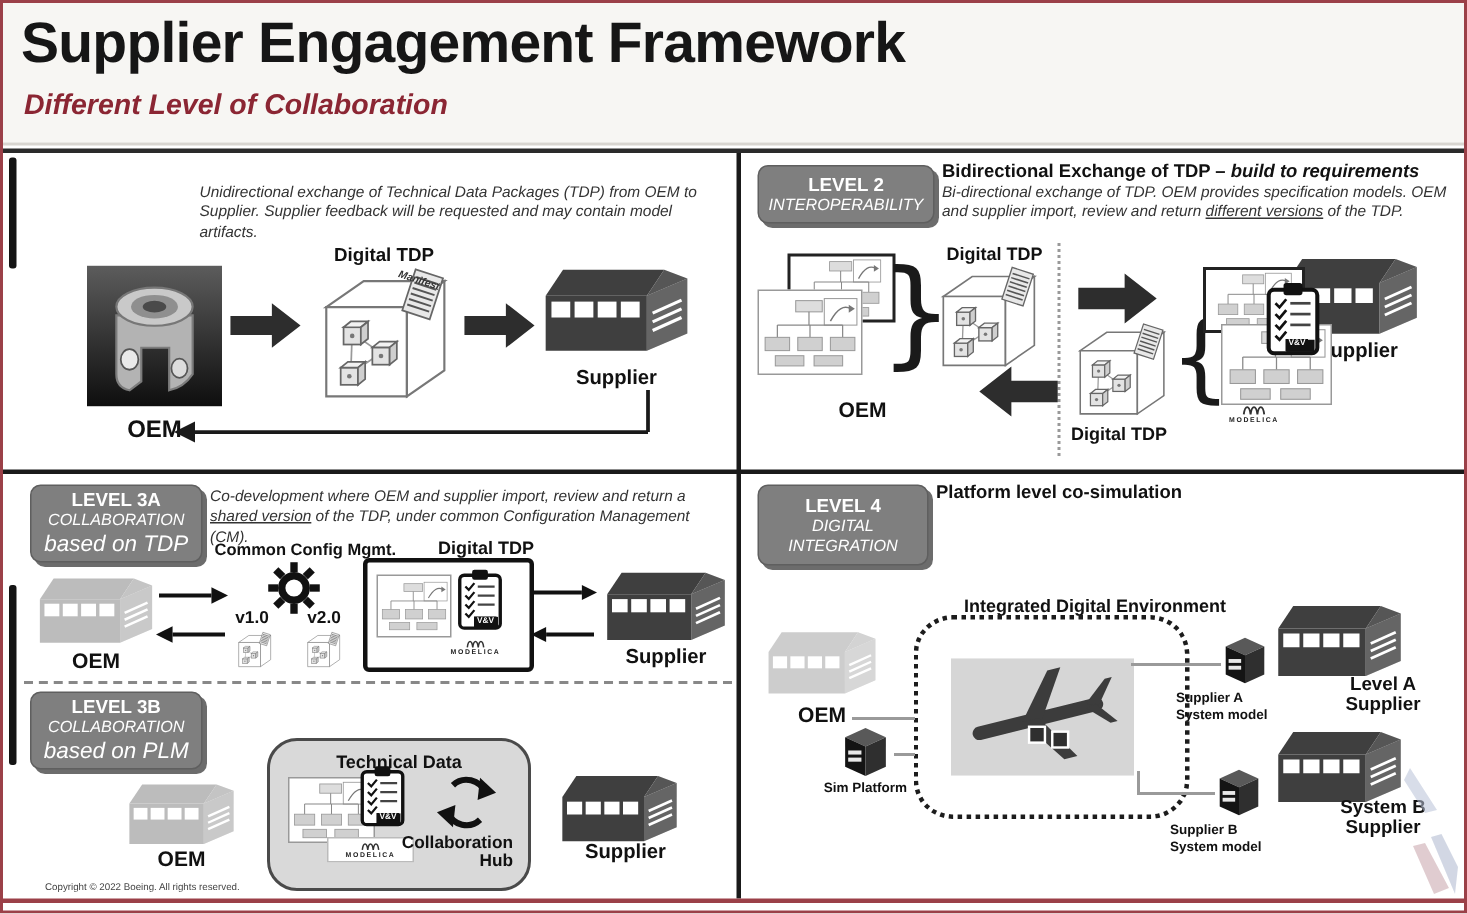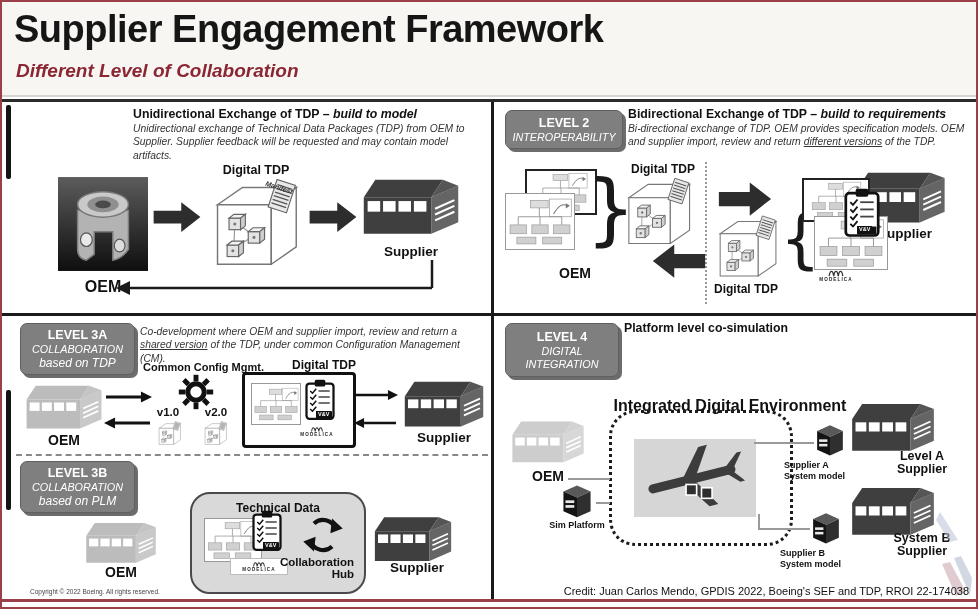--- a/index.html
+++ b/index.html
@@ -12,21 +12,21 @@
   .rule-light{position:absolute;left:0;top:93px;width:978px;height:2px;background:#d8d5d0;}
   .rule-dark{position:absolute;left:0;top:97px;width:978px;height:3px;background:#2a2a2a;}
   .vdivider{position:absolute;left:489px;top:100px;width:3px;height:497px;background:#1a1a1a;}
   .hdivider{position:absolute;left:0;top:311px;width:978px;height:3px;background:#1a1a1a;}
   .edgebar{position:absolute;left:4px;width:5px;background:#141414;border-radius:2px;}
   .maroonline{position:absolute;left:0;top:597px;width:978px;height:3px;background:#9b4048;}
   .badge{background:#7f7f7f;border:1px solid #5f5f5f;border-radius:7px;color:#fff;text-align:center;
          box-shadow:3px 3px 0 rgba(45,45,45,.7);display:flex;flex-direction:column;justify-content:center;line-height:1.2;}
   .badge .b1{font-weight:bold;font-size:12.5px;}
   .badge .b2{font-style:italic;font-size:10.8px;}
-  .badge .b3{font-style:italic;font-size:12px;}
+  .badge .b3{font-style:italic;font-size:15px;}
   .qheading{font-size:12.3px;font-weight:bold;color:#111;}
   .qheading .em{font-style:italic;}
   .qbody{font-size:10.3px;font-style:italic;color:#333;line-height:1.3;}
   .qbody .u{text-decoration:underline;}
   .lbl{font-weight:bold;color:#111;}
   .ctr{text-align:center;}
   .rgt{text-align:right;}
   .f-dark{color:#3f3f3f;}
   .f-light{color:#bcbcbc;}
   .f-faint{color:#cdcdcd;}
@@ -205,23 +205,20 @@
     <div class="subtitle">Different Level of Collaboration</div>
   </div>
   <div class="rule-light"></div>
   <div class="rule-dark"></div>
   <div class="vdivider"></div>
   <div class="hdivider"></div>
   <div class="edgebar" style="top:103px;height:74px;"></div>
   <div class="edgebar" style="top:388px;height:120px;"></div>
   <div class="maroonline"></div>
 
-  <div class="qheading abs" style="left:131px;top:105px;width:356px;">
-    <span>Unidirectional Exchange of TDP – </span><span class="em">build to model</span>
-  </div>
   <div class="qbody abs" style="left:131px;top:120px;width:356px;">Unidirectional exchange of Technical Data Packages (TDP) from OEM to Supplier. Supplier feedback will be requested and may contain model artifacts.</div>
 
   <svg class="abs" style="left:56px;top:175px;" width="90" height="94" viewBox="0 0 92 96">
       <use href="#cadpart"></use>
     </svg>
   <div class="lbl abs ctr" style="left:56px;top:276px;width:90px;font-size:16px;">OEM</div>
 
   <svg class="abs" style="left:150px;top:198px;" width="50" height="34" viewBox="0 0 44 32">
       <use href="#barrow"></use>
     </svg>
@@ -395,21 +392,21 @@
     <span class="b1">LEVEL 3B</span>
     <span class="b2">COLLABORATION</span>
     <span class="b3">based on PLM</span>
   </div>
 
   <svg class="abs f-light" style="left:80px;top:512px;" width="78" height="52" viewBox="0 0 110 72">
       <use href="#factory"></use>
     </svg>
   <div class="lbl abs ctr" style="left:80px;top:562px;width:78px;font-size:14px;">OEM</div>
 
-  <div class="hubpanel abs" style="left:176px;top:490px;width:172px;height:98px;margin-left:12px;">
+  <div class="hubpanel abs" style="left:176px;top:490px;width:172px;height:98px;">
     <div class="lbl abs ctr" style="left:0;top:7px;width:172px;font-size:12px;">Technical Data</div>
     <div class="shot abs" style="left:12px;top:24px;width:56px;height:42px;">
       <svg width="56" height="42" viewBox="0 0 100 74">
           <use href="#minidiag"></use>
         </svg>
     </div>
     <div class="abs" style="left:60px;top:16px;width:30px;height:42px;">
       <svg width="30" height="42" viewBox="0 0 40 54">
           <use href="#clipboard"></use>
         </svg>
@@ -435,21 +432,21 @@
 
   <div class="footnote abs" style="left:28px;top:586px;">Copyright © 2022 Boeing. All rights reserved.</div>
 
   <div class="badge abs" style="left:503px;top:321px;width:112px;height:52px;">
     <span class="b1">LEVEL 4</span>
     <span class="b2">DIGITAL</span>
     <span class="b2">INTEGRATION</span>
   </div>
   <div class="qheading abs" style="left:622px;top:319px;width:346px;">Platform level co-simulation</div>
 
-  <div class="lbl abs ctr" style="left:608px;top:395px;width:240px;font-size:16px;">Integrated Digital Environment</div>
+  <div class="lbl abs ctr" style="left:608px;top:395px;width:240px;font-size:12px;">Integrated Digital Environment</div>
   <div class="identbox abs" style="left:607px;top:408px;width:178px;height:130px;"></div>
   <svg class="abs" style="left:632px;top:436px;" width="122" height="80" viewBox="0 0 150 96">
       <use href="#airplane"></use>
     </svg>
 
   <svg class="abs f-faint" style="left:506px;top:410px;" width="80" height="54" viewBox="0 0 110 72">
       <use href="#factory"></use>
     </svg>
   <div class="lbl abs ctr" style="left:506px;top:466px;width:80px;font-size:14px;">OEM</div>
 
@@ -485,15 +482,14 @@
     </svg>
   <div class="lbl abs ctr" style="left:876px;top:529px;width:88px;font-size:12.5px;text-align:center;">System B</div>
   <div class="lbl abs ctr" style="left:876px;top:542px;width:88px;font-size:12.5px;">Supplier</div>
 
   <svg class="abs" style="left:934px;top:510px;opacity:.55;" width="36" height="84">
     <path d="M4,0 L22,28 L14,30 L0,8 Z" fill="#b9c2d8"></path>
     <path d="M20,84 L6,52 L14,50 L30,80 Z" fill="#c8a4aa"></path>
     <path d="M34,84 L18,46 L25,44 L36,66 Z" fill="#aeb8cf"></path>
   </svg>
 
-  <div class="credit abs rgt" style="left:540px;top:583px;width:427px;">Credit:  Juan Carlos Mendo, GPDIS 2022, Boeing's SEF and TDP, RROI 22-174038</div>
 
 </div>
 
 </body></html>

